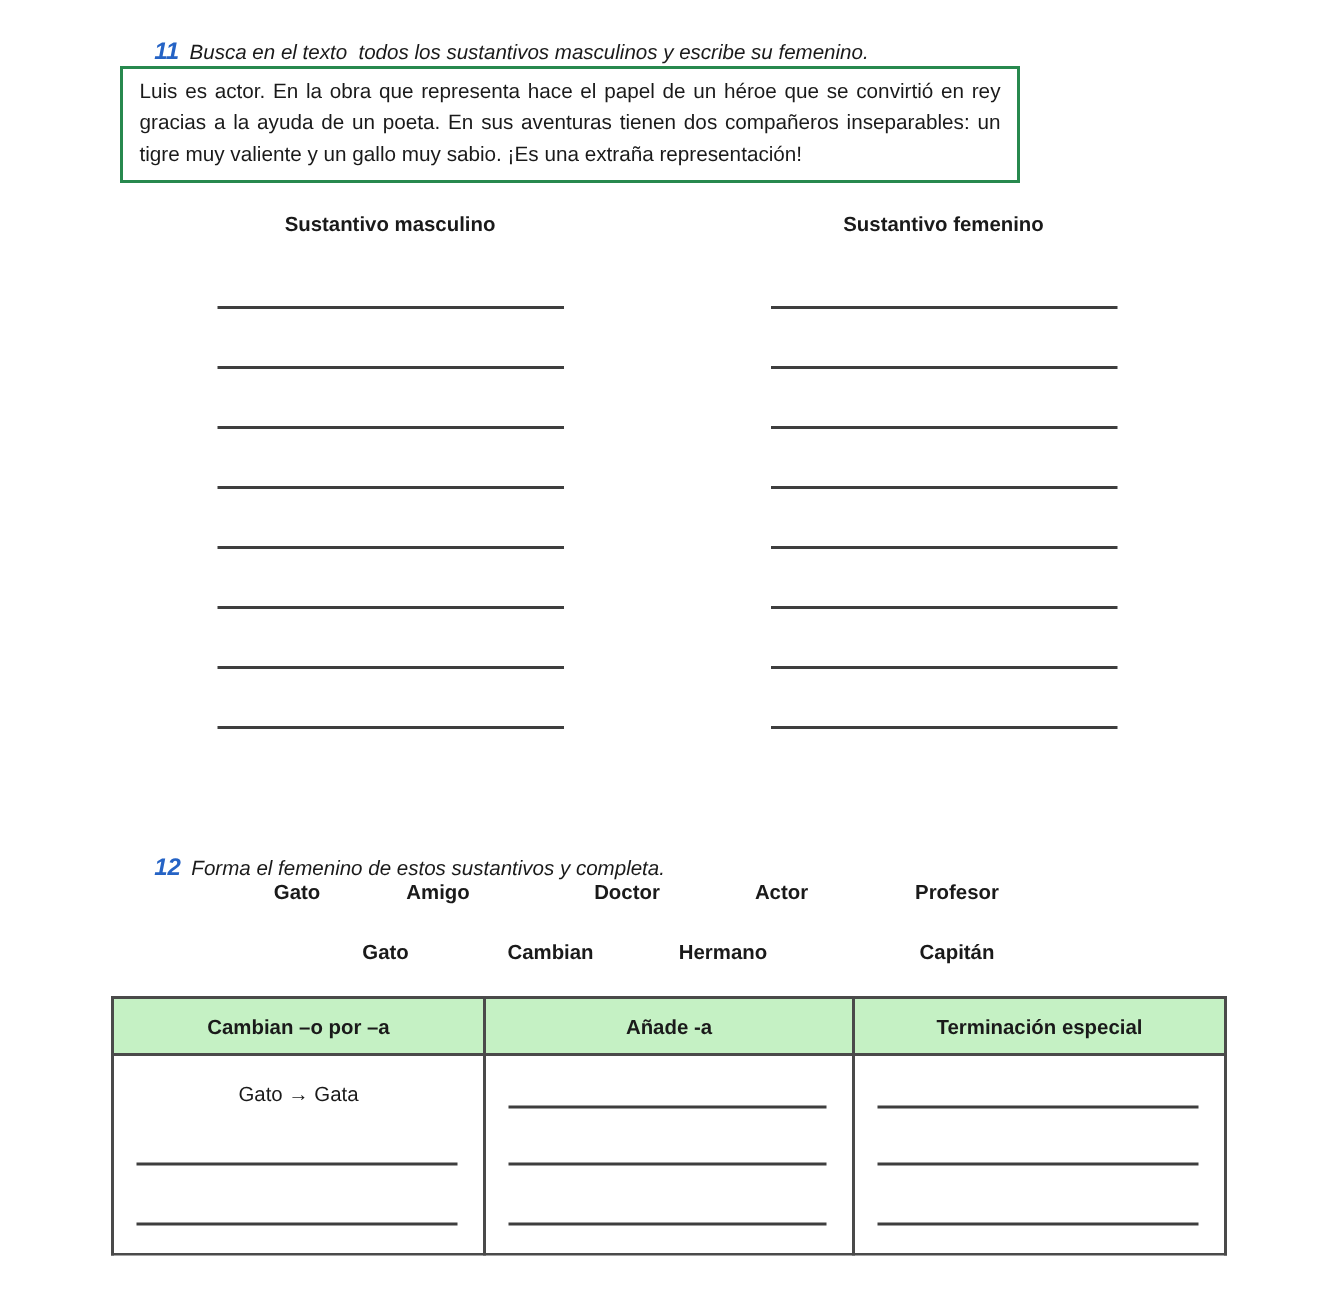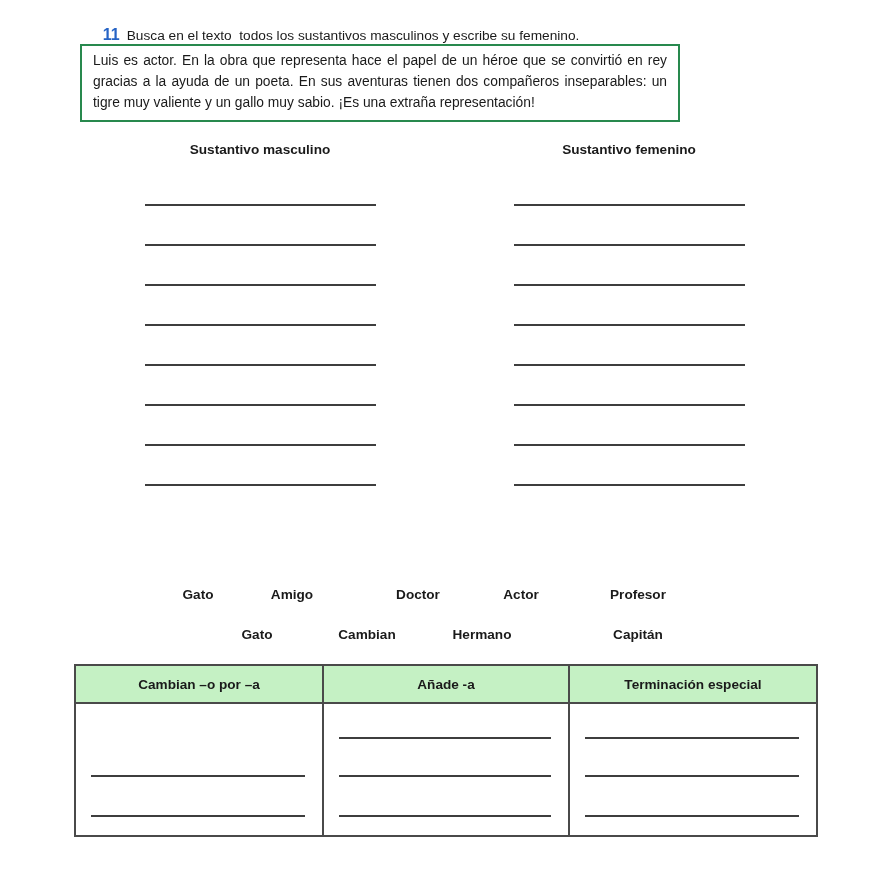--- a/index.html
+++ b/index.html
@@ -1,20 +1,20 @@
 <!DOCTYPE html>
 <html><head>
 <meta charset="utf-8">
 <style>
   html, body { margin:0; padding:0; background:#ffffff; }
   .page {
     position:relative; width:886px; height:870px; background:#ffffff;
     font-family:"Liberation Sans", sans-serif; color:#1a1a1a; overflow:hidden;
   }
-  .ex-head { position:absolute; left:85px; white-space:pre-wrap; }
+  .ex-head { position:absolute; left:85px; white-space:pre-wrap;font-style:italic; }
   .ex-num { color:#2563c5; font-weight:bold; font-size:16px; margin-right:7px; }
   .ex-instr { font-size:13.7px; }
   .passage-box {
     position:absolute; left:80px; top:44px; width:600px; box-sizing:border-box;
     border:2.5px solid #28894e; padding:4px 11px 7px 11px; background:#ffffff;
   }
   .passage { margin:0; font-size:13.8px; line-height:21px; text-align:justify; }
   .col-header {
     position:absolute; top:142px; transform:translateX(-50%);
     font-weight:bold; font-size:13.6px; white-space:nowrap;
@@ -70,20 +70,23 @@
 
   <div class="ans-line r" style="top:204px"></div>
   <div class="ans-line r" style="top:244px"></div>
   <div class="ans-line r" style="top:284px"></div>
   <div class="ans-line r" style="top:324px"></div>
   <div class="ans-line r" style="top:364px"></div>
   <div class="ans-line r" style="top:404px"></div>
   <div class="ans-line r" style="top:444px"></div>
   <div class="ans-line r" style="top:484px"></div>
 
+  <header class="ex-head" style="top:552px">
+    <span class="ex-num">12</span><span class="ex-instr">Forma el femenino de estos sustantivos y completa.</span>
+  </header>
 
   <div class="word" style="left:198px;top:587px">Gato</div>
   <div class="word" style="left:292px;top:587px">Amigo</div>
   <div class="word" style="left:418px;top:587px">Doctor</div>
   <div class="word" style="left:521px;top:587px">Actor</div>
   <div class="word" style="left:638px;top:587px">Profesor</div>
 
   <div class="word" style="left:257px;top:627px">Gato</div>
   <div class="word" style="left:367px;top:627px">Cambian</div>
   <div class="word" style="left:482px;top:627px">Hermano</div>
@@ -98,20 +101,21 @@
     <thead>
       <tr>
         <th>Cambian –o por –a</th>
         <th>Añade -a</th>
         <th>Terminación especial</th>
       </tr>
     </thead>
     <tbody>
       <tr>
         <td>
+          <div class="cell-example">Gato → Gata</div>
           <div class="cell-line" style="top:71px"></div>
           <div class="cell-line" style="top:111px"></div>
         </td>
         <td>
           <div class="cell-line" style="top:33px"></div>
           <div class="cell-line" style="top:71px"></div>
           <div class="cell-line" style="top:111px"></div>
         </td>
         <td>
           <div class="cell-line" style="top:33px"></div>

